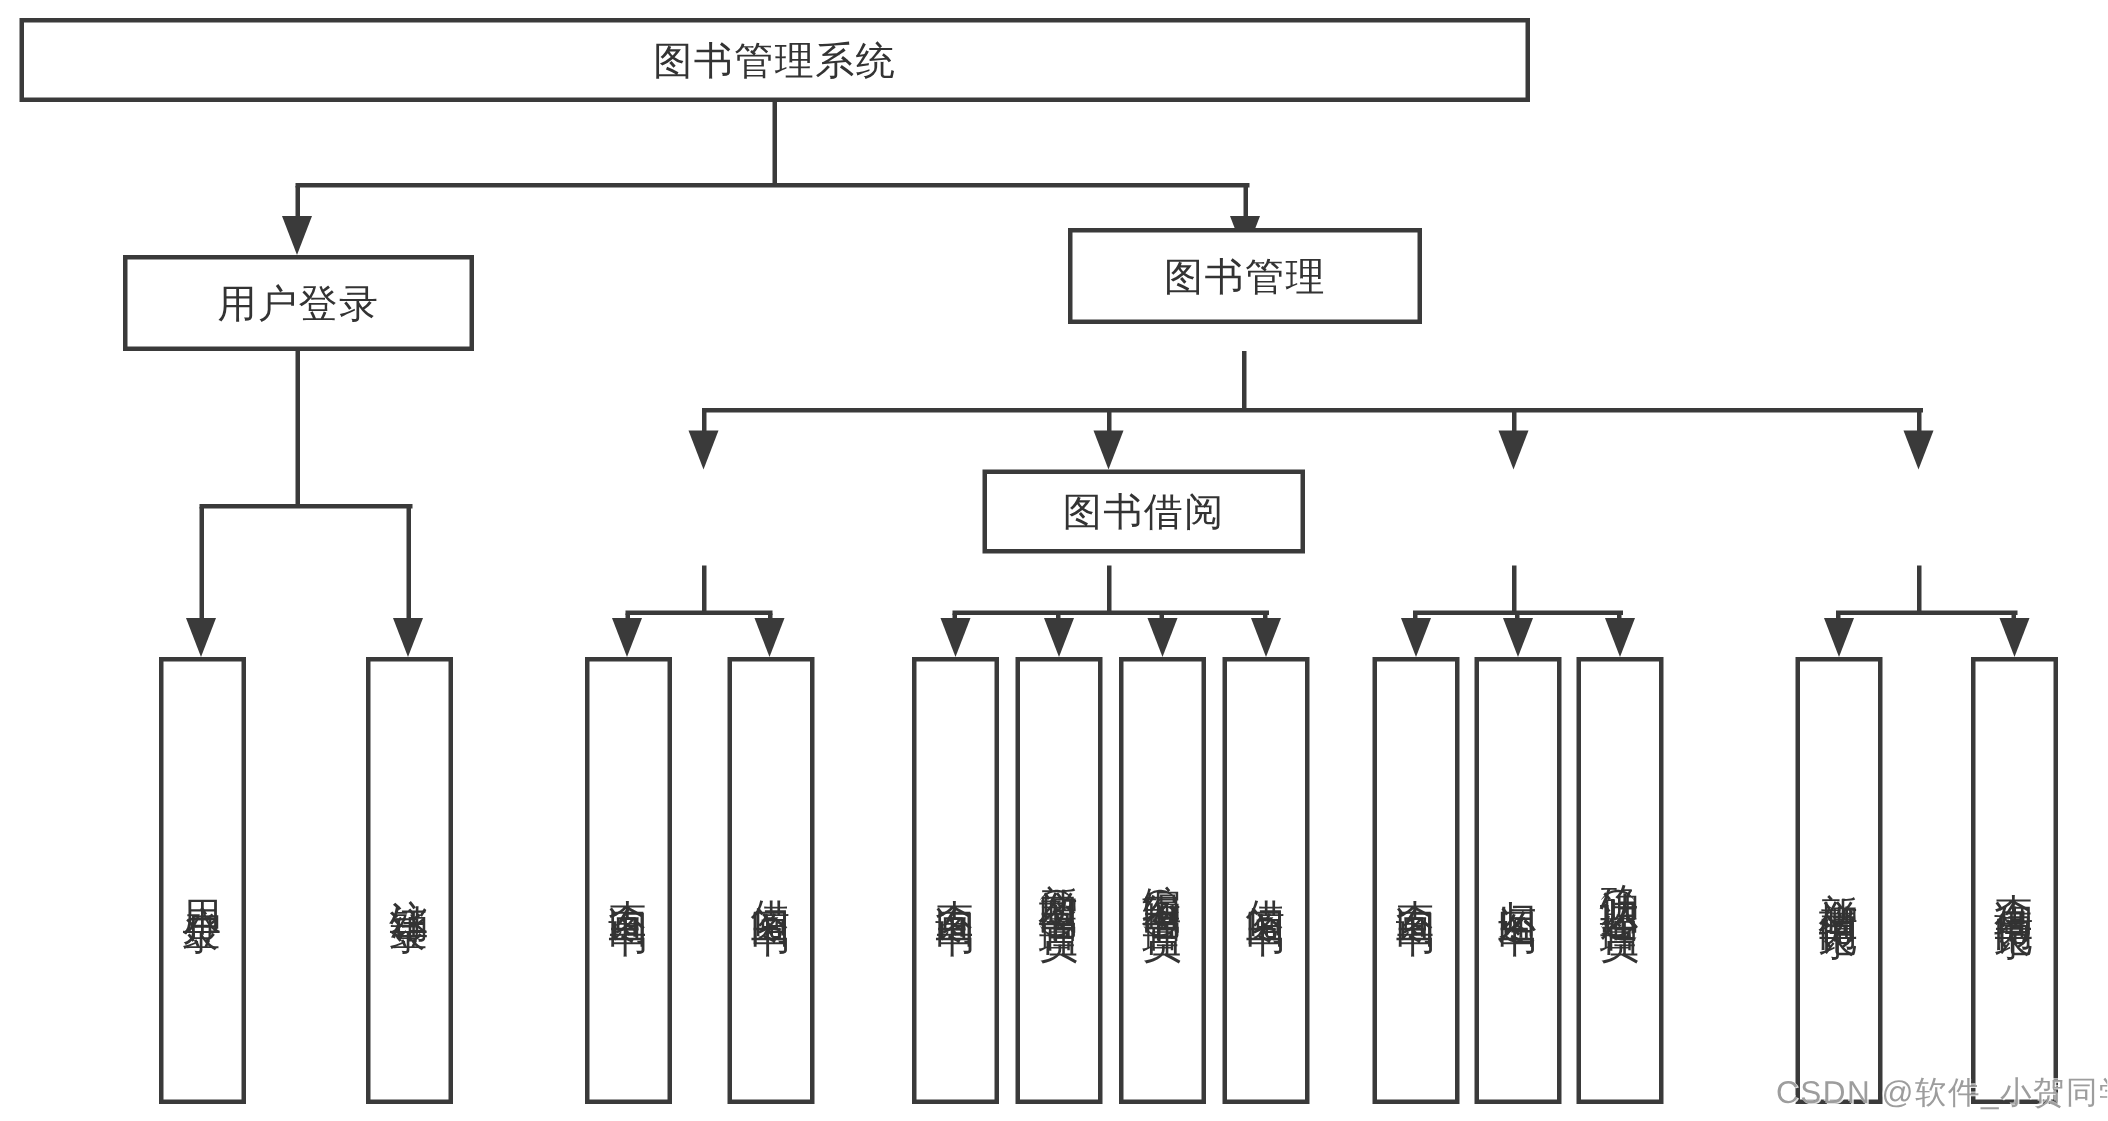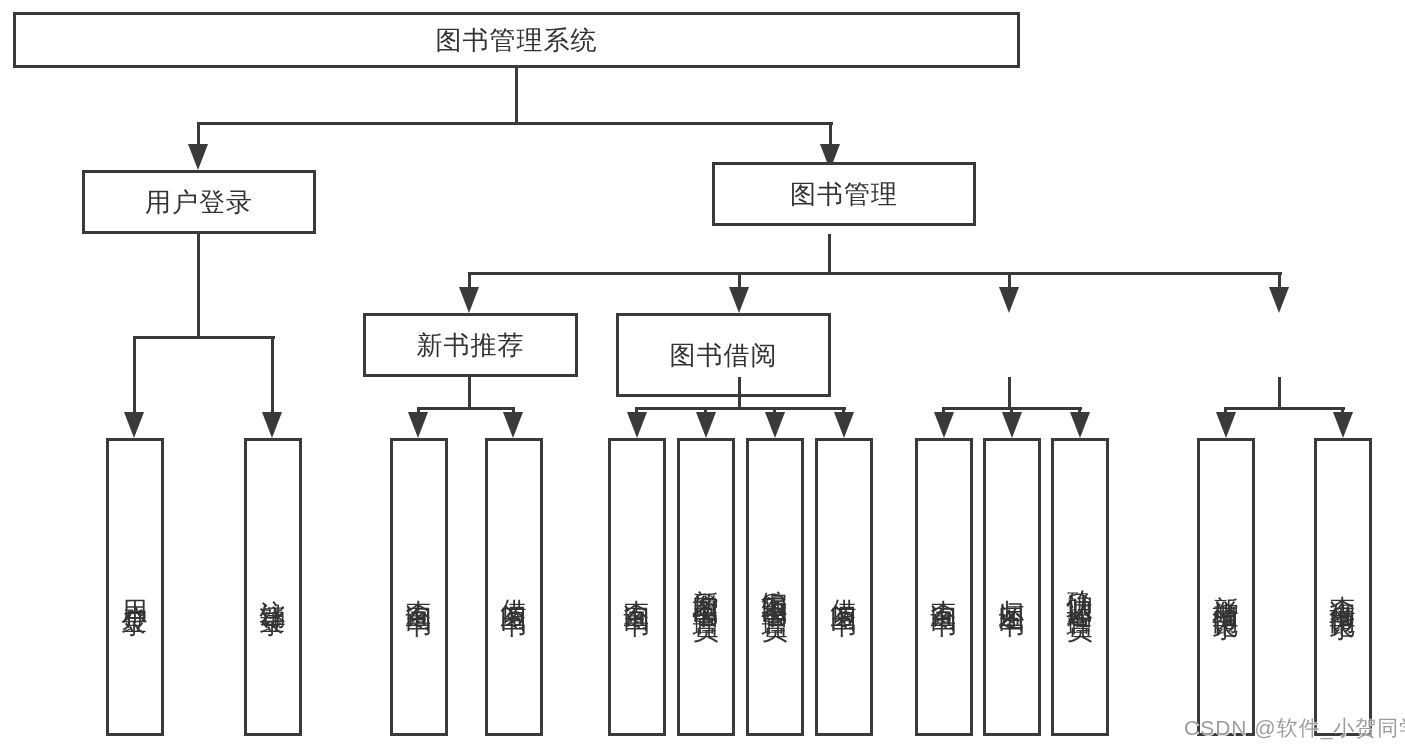--- a/index.html
+++ b/index.html
@@ -64,42 +64,41 @@
   <div class="box" style="left:13px;top:12px;width:1007px;height:56px">图书管理系统</div>
 
   <div class="vl" style="left:515px;top:68px;height:56px"></div>
   <div class="hl" style="left:197px;top:122px;width:636px"></div>
   <div class="vl" style="left:197px;top:124px;height:24px"></div>
   <div class="vl" style="left:829px;top:124px;height:24px"></div>
   <div class="arrow" style="left:188px;top:144px"></div>
   <div class="arrow" style="left:820px;top:144px"></div>
 
   <div class="box" style="left:82px;top:170px;width:234px;height:64px">用户登录</div>
-  <div class="box" style="left:712px;top:162px;width:264px;height:64px">图书管理</div>
+  <div class="box" style="left:712px;top:152px;width:236px;height:64px">图书管理</div>
 
   <div class="vl" style="left:197px;top:234px;height:104px"></div>
   <div class="hl" style="left:133px;top:336px;width:142px"></div>
   <div class="vl" style="left:133px;top:338px;height:76px"></div>
   <div class="vl" style="left:271px;top:338px;height:76px"></div>
   <div class="arrow" style="left:124px;top:412px"></div>
   <div class="arrow" style="left:262px;top:412px"></div>
 
   <div class="vl" style="left:828px;top:234px;height:40px"></div>
   <div class="hl" style="left:468px;top:272px;width:814px"></div>
   <div class="vl" style="left:468px;top:274px;height:15px"></div>
   <div class="vl" style="left:738px;top:274px;height:15px"></div>
   <div class="vl" style="left:1008px;top:274px;height:15px"></div>
   <div class="vl" style="left:1278px;top:274px;height:15px"></div>
   <div class="arrow" style="left:459px;top:287px"></div>
   <div class="arrow" style="left:729px;top:287px"></div>
   <div class="arrow" style="left:999px;top:287px"></div>
   <div class="arrow" style="left:1269px;top:287px"></div>
 
-  <div class="box" style="left:363px;top:313px;width:215px;height:64px">新书推荐</div>
-  <div class="box" style="left:616px;top:313px;width:215px;height:84px">图书借阅</div>
+  <div class="box" style="left:655px;top:313px;width:215px;height:56px">图书借阅</div>
 
   <div class="vl" style="left:468px;top:377px;height:32px"></div>
   <div class="hl" style="left:417px;top:407px;width:98px"></div>
   <div class="vl" style="left:417px;top:409px;height:6px"></div>
   <div class="vl" style="left:512px;top:409px;height:6px"></div>
   <div class="arrow" style="left:408px;top:412px"></div>
   <div class="arrow" style="left:503px;top:412px"></div>
 
   <div class="vl" style="left:738px;top:377px;height:32px"></div>
   <div class="hl" style="left:635px;top:407px;width:211px"></div>

